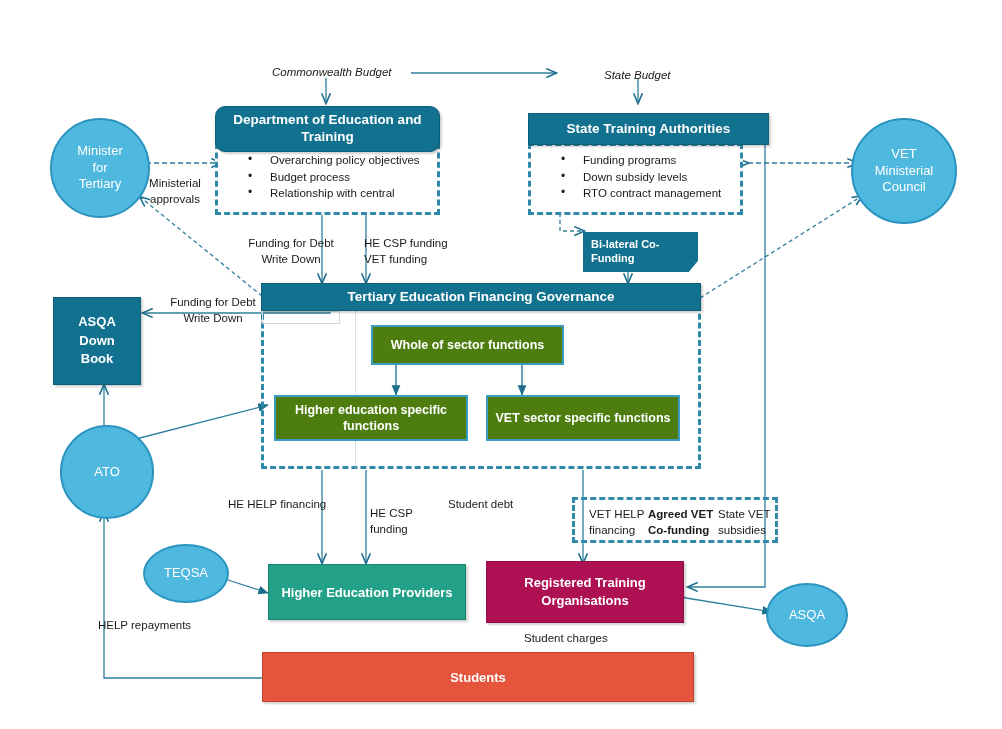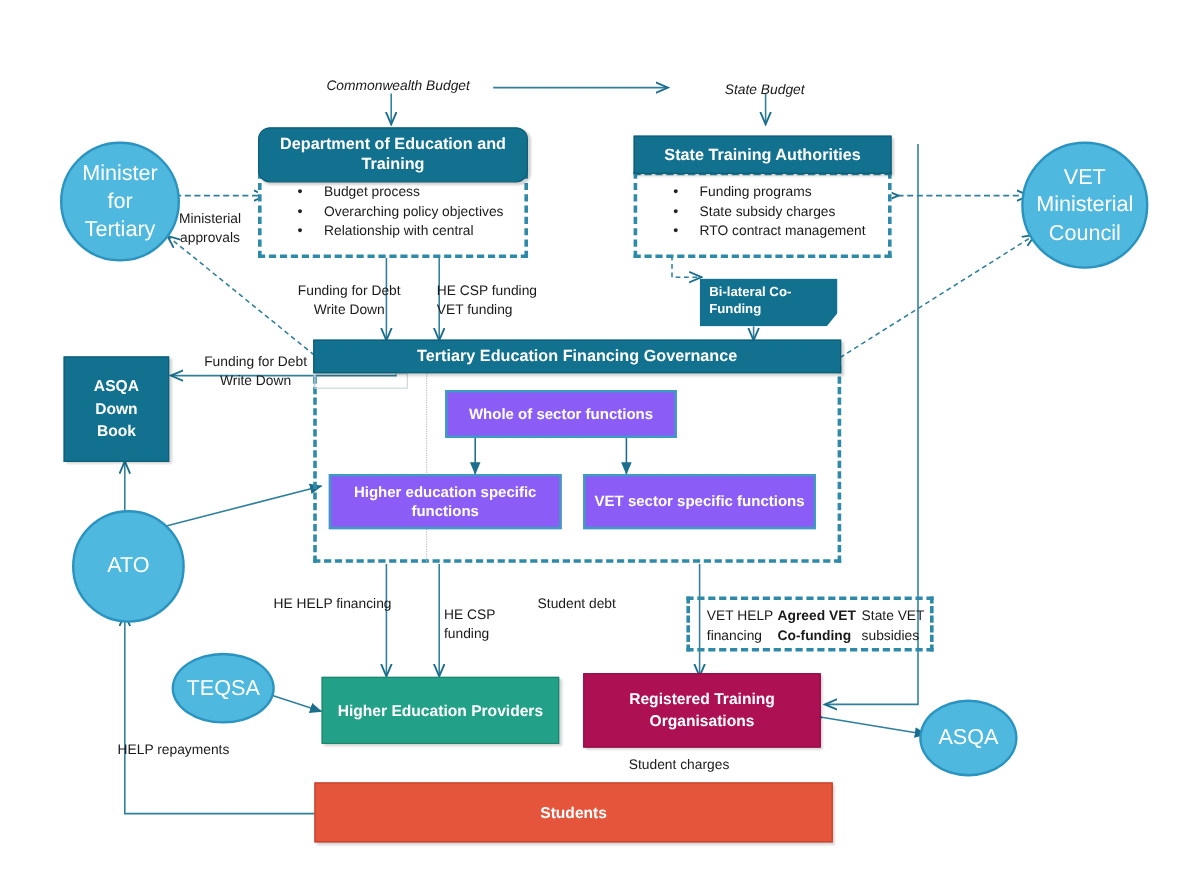--- a/index.html
+++ b/index.html
@@ -13,23 +13,23 @@
        box-shadow:2px 2px 2px rgba(0,0,0,.18);}
   
   .detail{position:absolute;box-sizing:border-box;border:3px dashed #2e8aa8;
           background:#fff;color:#1a1a1a;font-weight:normal;font-size:11.5px;}
   .detail ul{margin:0;padding:6px 4px 4px 30px;list-style:none;}
   .detail li{position:relative;line-height:1.45;padding-left:22px;}
   .detail li:before{content:"\2022";position:absolute;left:0;top:-1px;font-size:12px;color:#222;}
   
   .circ{position:absolute;border-radius:50%;background:#4FB8DF;border:2px solid #2a93bf;
         display:flex;align-items:center;justify-content:center;text-align:center;
-        color:#fff;font-size:18px;line-height:1.3;}
-  
-  .mid{background:#8b5cf6;border:2px solid #3d9cc3;font-size:12.5px;line-height:1.3;}
+        color:#fff;font-size:13px;line-height:1.3;}
+  
+  .mid{background:#4d7c0f;border:2px solid #3d9cc3;font-size:12.5px;line-height:1.3;}
   
   .lbl{position:absolute;color:#1a1a1a;font-size:11.5px;line-height:1.35;font-weight:normal;}
   .lbl.it{font-style:italic;font-size:11.5px;}
   .lbl.b{font-weight:bold;}
   .bigdash{position:absolute;box-sizing:border-box;border:3px dashed #2e8aa8;}
   .thinbox{position:absolute;box-sizing:border-box;border:1px solid #cfd8dc;}
   .vdot{position:absolute;border-left:1px dotted #b7c3c8;}
 </style>
 </head>
 <body>
@@ -95,37 +95,37 @@
 
     <path d="M262,678 L104,678 L104,512" marker-end="url(#ah)"></path>
   </g>
 </svg>
 
 <div class="lbl it" style="left:272px;top:65px;text-align:right;">Commonwealth Budget</div>
 <div class="lbl it" style="left:604px;top:68px;">State Budget</div>
 
 <div class="detail" style="left:215px;top:143px;width:225px;height:72px;">
   <ul>
+    <li>Overarching policy objectives</li>
     <li>Budget process</li>
-    <li>Overarching policy objectives</li>
     <li>Relationship with central</li>
   </ul>
 </div>
 <div class="node hdr" style="left:215px;top:106px;width:225px;height:46px;padding:0 10px;border-radius:10px;">
   <span>Department of Education and Training</span>
 </div>
 
 <div class="detail" style="left:528px;top:143px;width:215px;height:72px;">
   <ul>
     <li>Funding programs</li>
-    <li>State subsidy charges</li>
+    <li>Down subsidy levels</li>
     <li>RTO contract management</li>
   </ul>
 </div>
-<div class="node hdr" style="left:528px;top:113px;width:215px;height:32px;padding:0 8px;">
+<div class="node hdr" style="left:528px;top:113px;width:241px;height:32px;padding:0 8px;">
   <span>State Training Authorities</span>
 </div>
 
 <div class="circ" style="left:50px;top:118px;width:96px;height:96px;">
   <div>
     <div>Minister</div>
     <div>for</div>
     <div>Tertiary</div>
   </div>
 </div>

